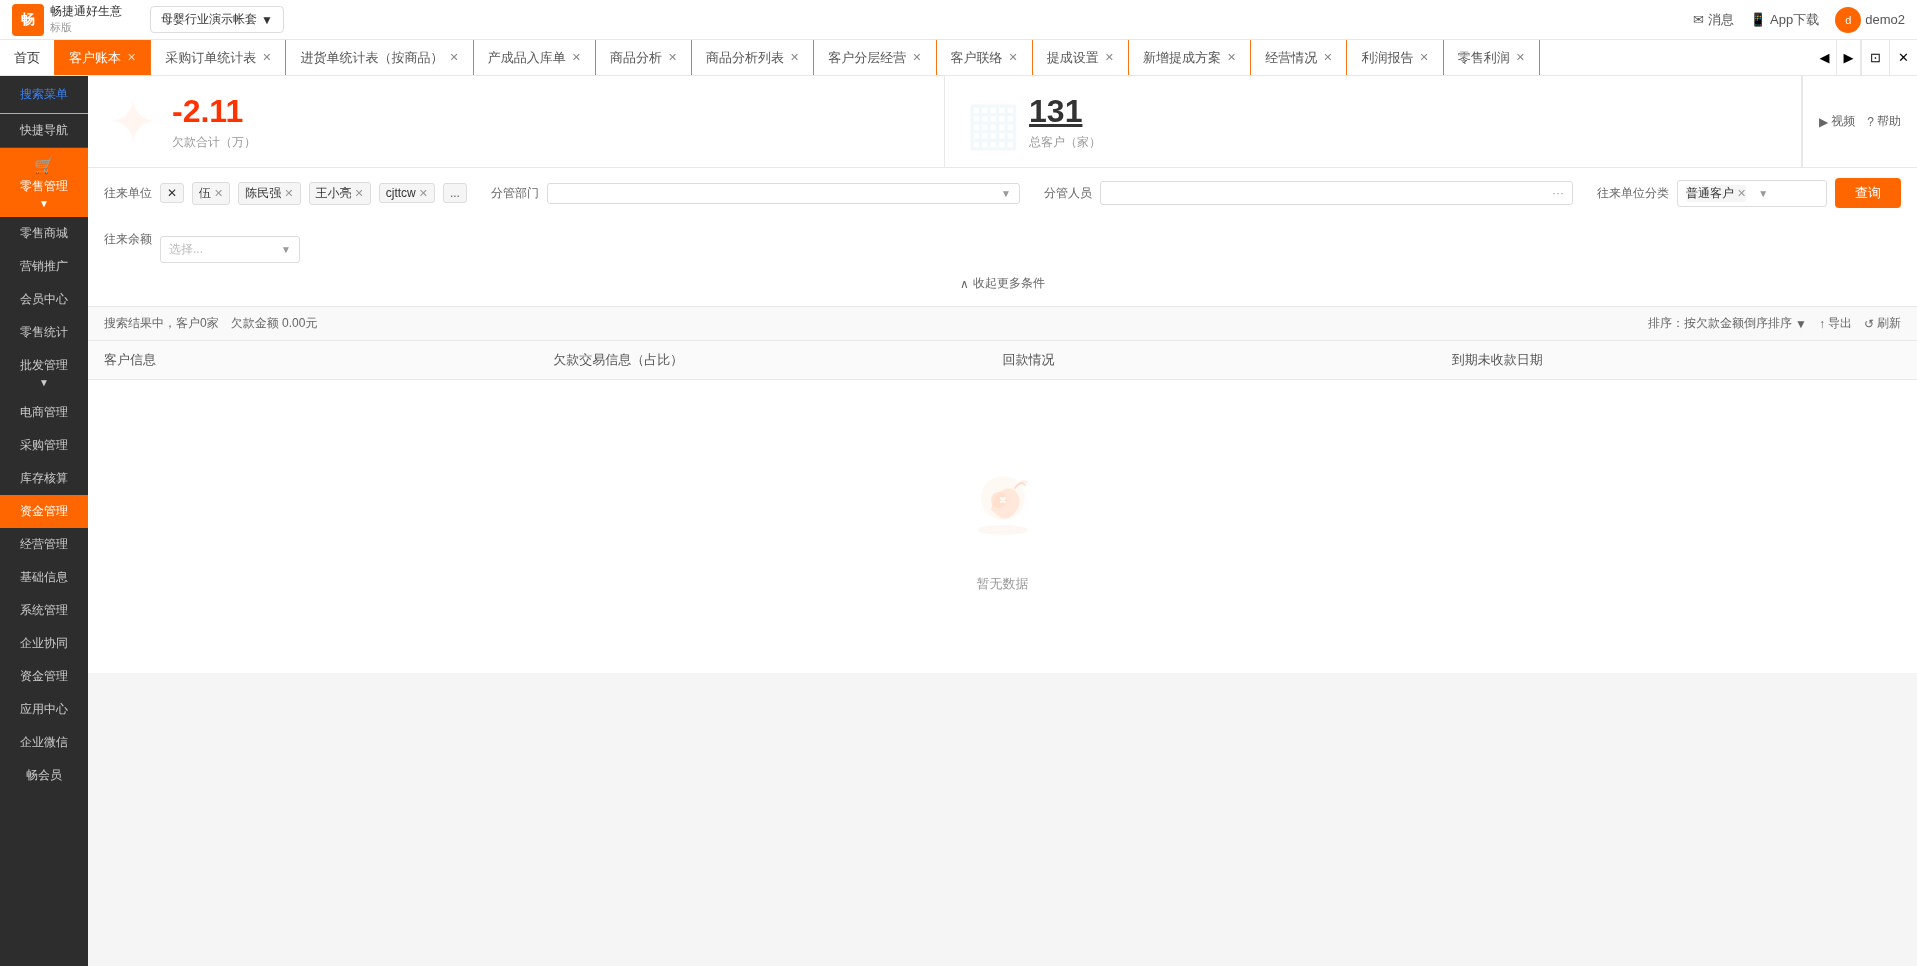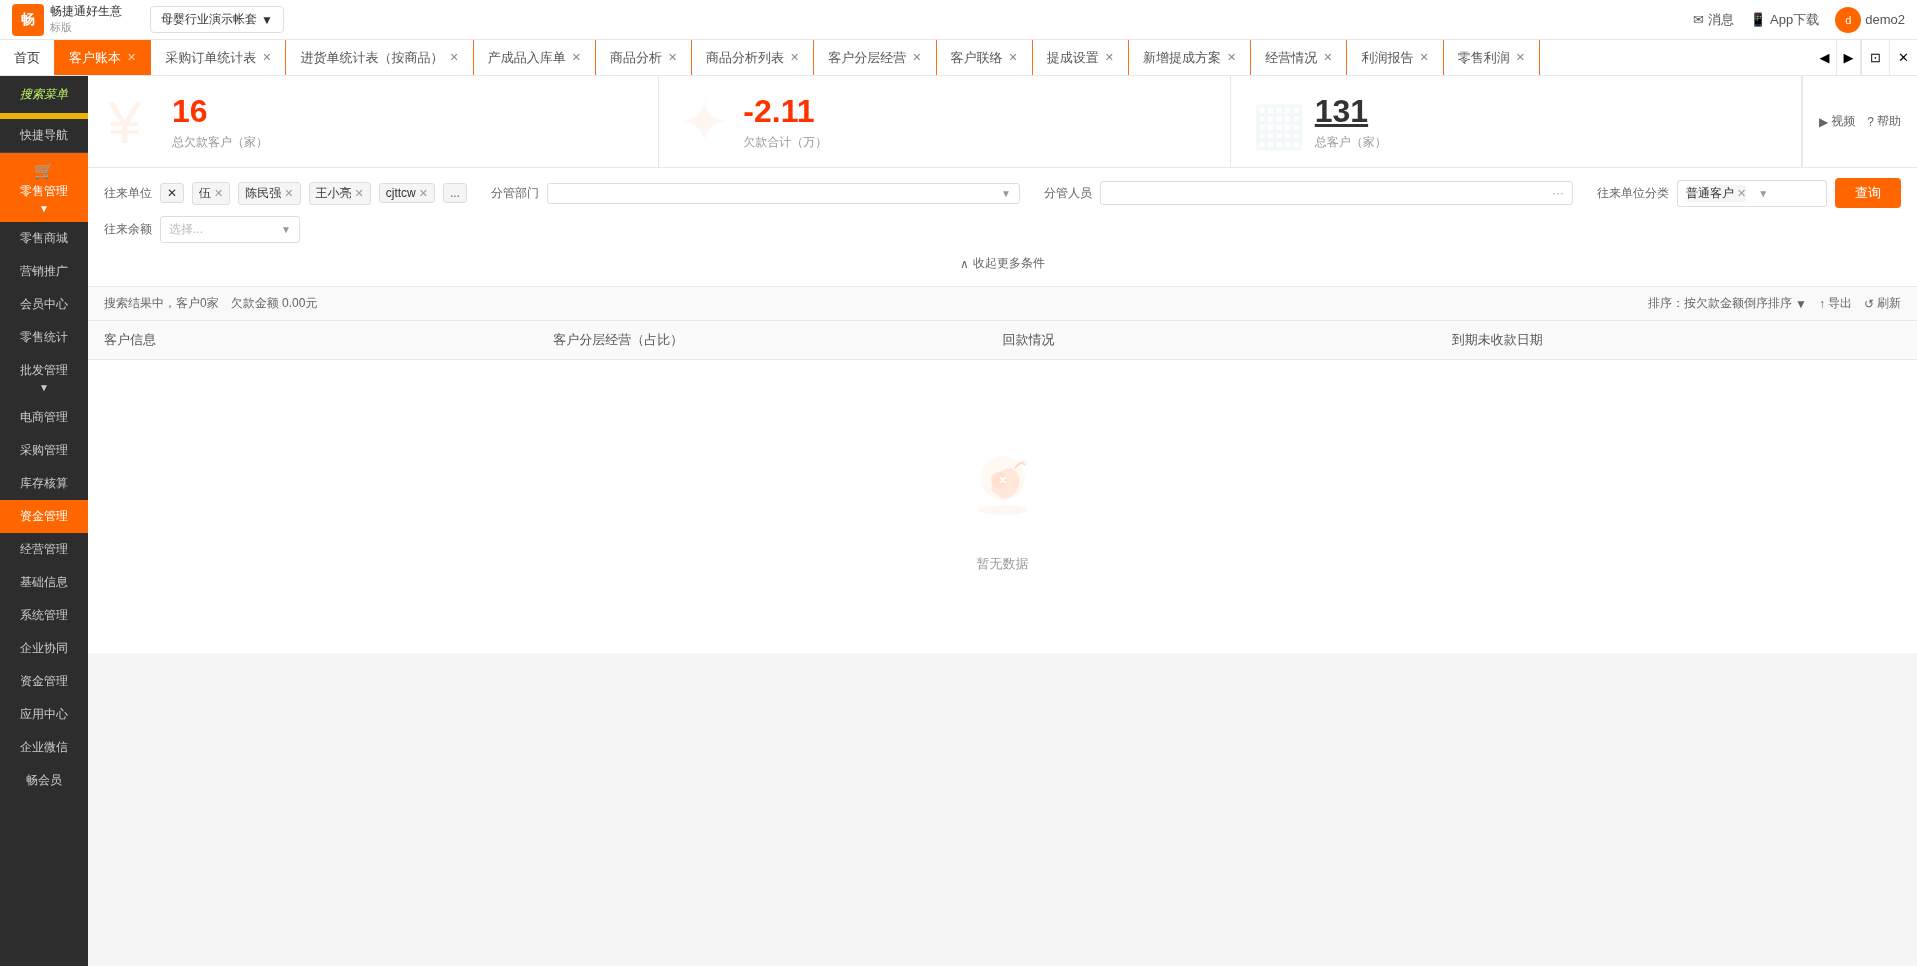--- a/index.html
+++ b/index.html
@@ -26,21 +26,21 @@
     .nav-tab.active .close-btn { color: white; }
     .nav-arrow { width: 24px; height: 36px; display: flex; align-items: center; justify-content: center; cursor: pointer; background: #fff; border: none; border-right: 1px solid #e8e8e8; flex-shrink: 0; }
     .nav-controls { display: flex; align-items: center; margin-left: auto; flex-shrink: 0; }
     .nav-control-btn { width: 28px; height: 36px; display: flex; align-items: center; justify-content: center; cursor: pointer; border-left: 1px solid #e8e8e8; }
 
     
     .main-layout { display: flex; flex: 1; overflow: hidden; }
 
     
     .sidebar { width: 88px; background: #2d2d2d; color: #ccc; display: flex; flex-direction: column; flex-shrink: 0; overflow-y: auto; }
-    .search-menu { padding: 10px 0; text-align: center; font-size: 12px; color: #bef264; cursor: pointer; border-bottom: 6px solid #eab308; font-style: italic; }
+    .search-menu { padding: 10px 0; text-align: center; font-size: 12px; color: #3b82f6; cursor: pointer; border-bottom: 1px solid #eab308; }
     .quick-nav { padding: 8px 0; text-align: center; font-size: 12px; color: #ccc; cursor: pointer; border-bottom: 1px solid #444; }
     .sidebar-item { padding: 8px 4px; text-align: center; font-size: 12px; color: #ccc; cursor: pointer; display: flex; flex-direction: column; align-items: center; gap: 3px; }
     .sidebar-item.active { background: #ff6600; color: white; }
     .sidebar-item .si-icon { font-size: 16px; }
 
     
     .content-area { flex: 1; overflow-y: auto; background: #f5f5f5; }
 
     
     .stats-header { background: white; display: flex; align-items: stretch; border-bottom: 1px solid #e8e8e8; position: relative; min-height: 80px; }
@@ -249,25 +249,20 @@
     </div>
     <div class="sidebar-item">
       <span>畅会员</span>
     </div>
   </div>
 
   <div class="content-area">
 
     <div class="stats-header">
       <div class="stat-item">
-        <div style="position:absolute;left:20px;top:50%;transform:translateY(-50%);opacity:0.08;font-size:60px;color:#ff6600;">¥</div>
-        <div class="stat-value" style="padding-left:60px;">16</div>
-        <div class="stat-label" style="padding-left:60px;">总欠款客户（家）</div>
-      </div>
-      <div class="stat-item">
         <div style="position:absolute;left:20px;top:50%;transform:translateY(-50%);opacity:0.08;font-size:60px;color:#ff9966;">✦</div>
         <div class="stat-value" style="padding-left:60px;">-2.11</div>
         <div class="stat-label" style="padding-left:60px;">欠款合计（万）</div>
       </div>
       <div class="stat-item">
         <div style="position:absolute;left:20px;top:50%;transform:translateY(-50%);opacity:0.06;font-size:60px;color:#4499cc;">▦</div>
         <div class="stat-value black" style="padding-left:60px;">131</div>
         <div class="stat-label" style="padding-left:60px;">总客户（家）</div>
       </div>
       <div class="stat-header-actions">
@@ -325,21 +320,21 @@
             <span class="tag-close">✕</span>
           </div>
           <span class="arrow" style="margin-left:8px;">▼</span>
         </div>
 
         <button class="query-btn">查询</button>
       </div>
 
       <div class="filter-row">
         <span class="filter-label">往来余额</span>
-        <div class="filter-select" style="min-width:140px;">
+        <div class="filter-select" style="min-width:140px;margin-top:20px;">
           <span style="color:#bbb;">选择...</span>
           <span class="arrow">▼</span>
         </div>
       </div>
 
       <div class="expand-btn">
         <span>∧</span>
         <span>收起更多条件</span>
       </div>
     </div>
@@ -361,21 +356,21 @@
         <div class="action-btn">
           <span>↺</span>
           <span>刷新</span>
         </div>
       </div>
     </div>
 
     <div class="table-area">
       <div class="table-header">
         <div class="col-customer">客户信息</div>
-        <div class="col-debt">客户分层经营（占比）</div>
+        <div class="col-debt">欠款交易信息（占比）</div>
         <div class="col-return">回款情况</div>
         <div class="col-date">到期未收款日期</div>
       </div>
 
       <div class="empty-state">
         <div class="empty-icon">
           <svg width="80" height="80" viewBox="0 0 80 80" fill="none">
             <ellipse cx="40" cy="70" rx="25" ry="5" fill="#f0d0b0" opacity="0.4"></ellipse>
             <circle cx="40" cy="38" r="22" fill="#ffccaa" opacity="0.3"></circle>
             <path d="M28 50 Q30 35 40 30 Q50 25 55 35 Q60 45 50 55 Q45 60 38 58 Z" fill="#ff9966" opacity="0.5"></path>

